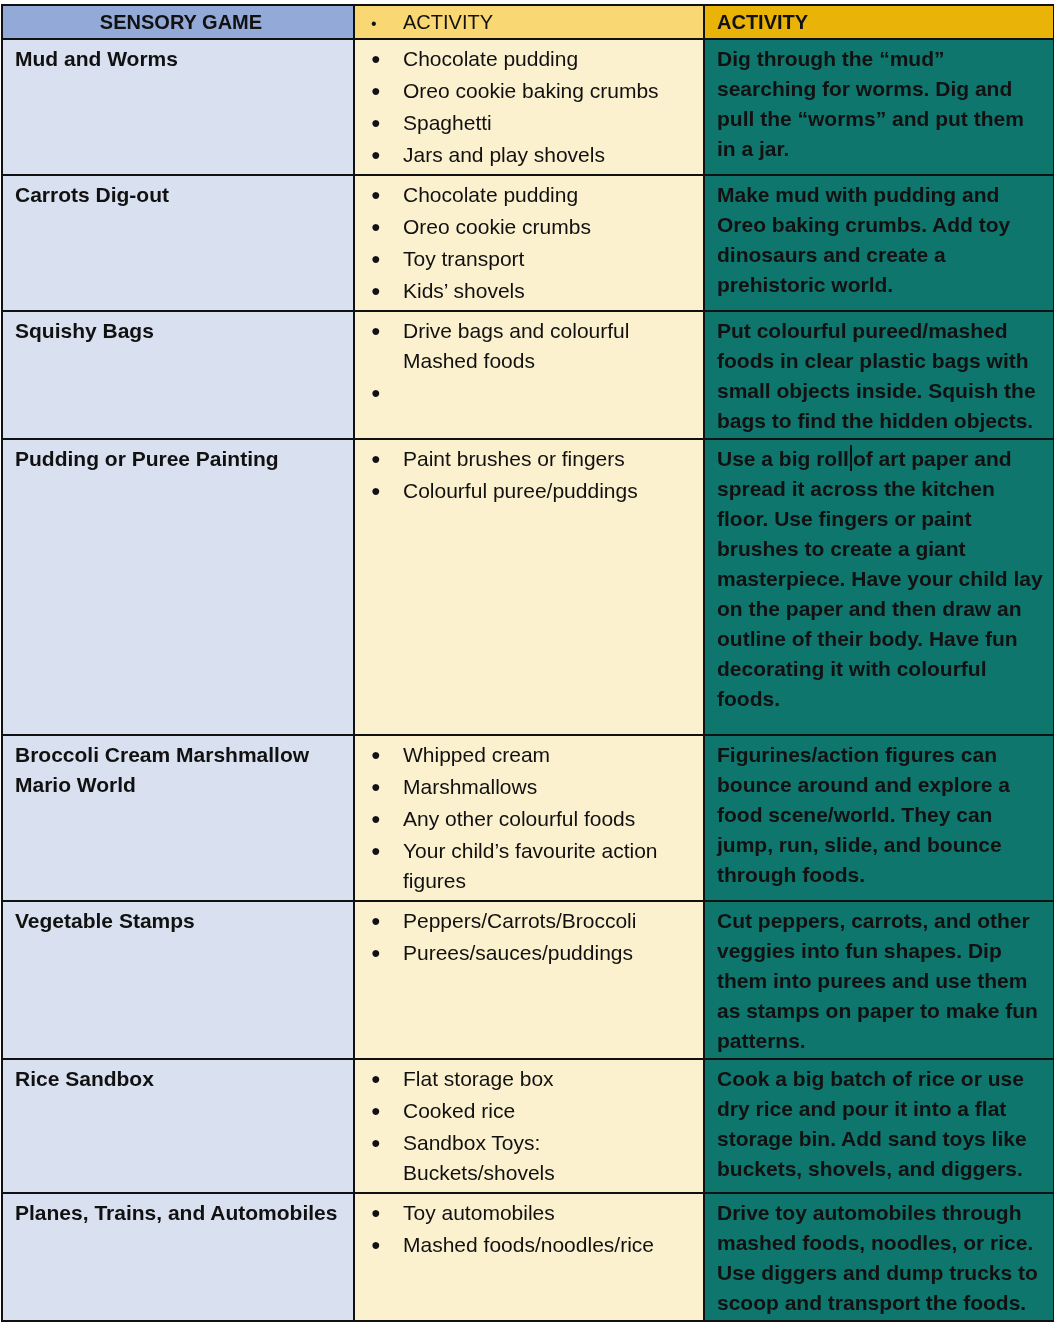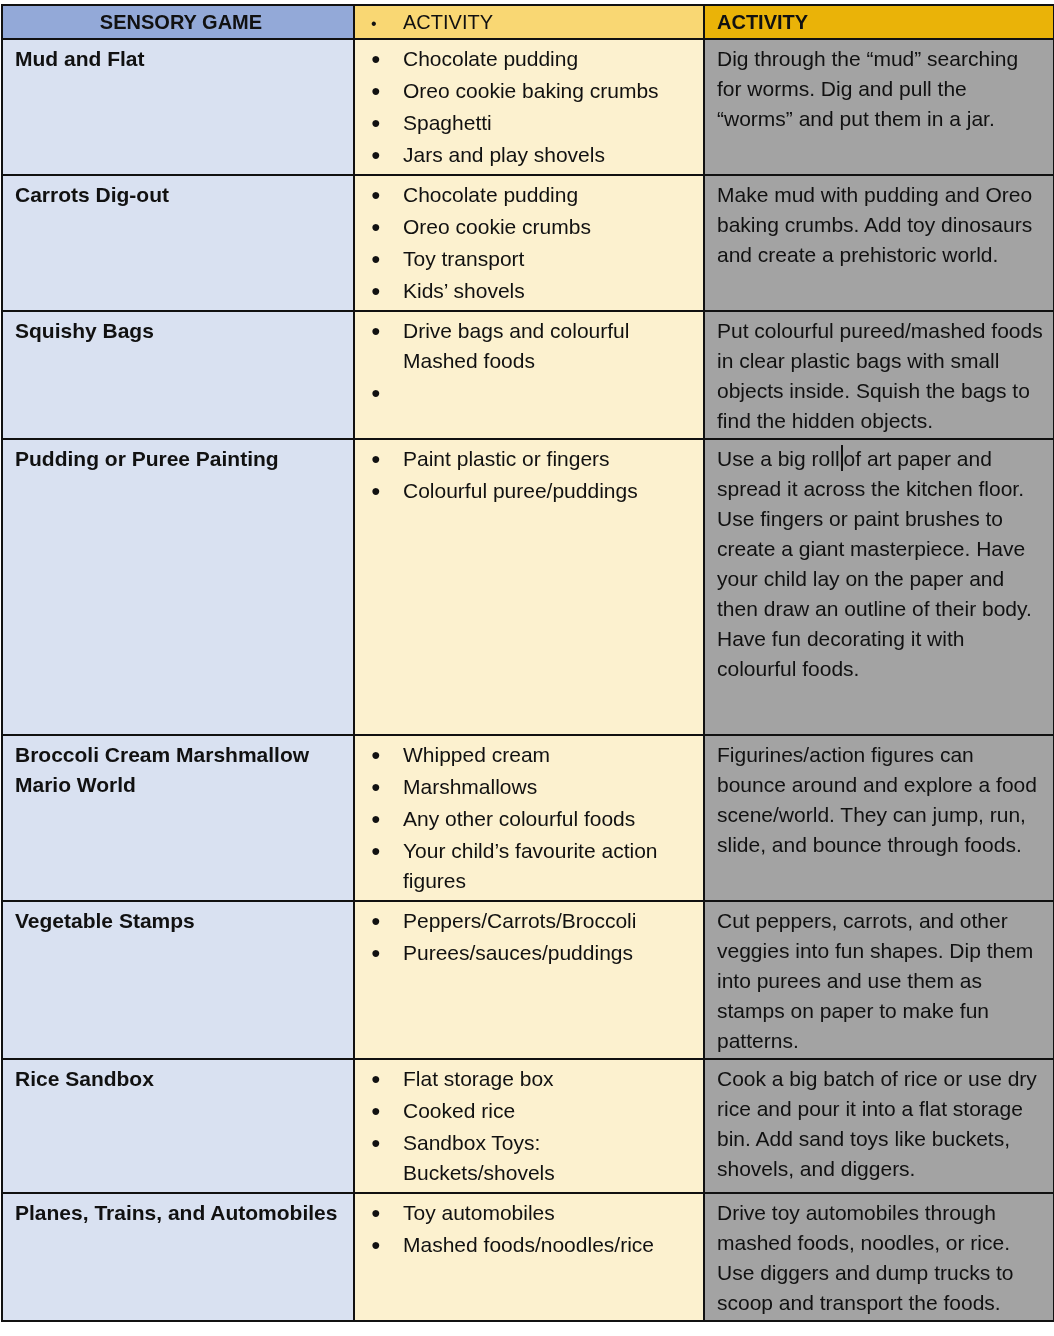--- a/index.html
+++ b/index.html
@@ -20,21 +20,21 @@
   }
   col.c1 { width: 352px; }
   col.c2 { width: 350px; }
   col.c3 { width: 350px; }
   th { font-weight: bold; font-size: 20px; line-height: 28px; padding-top: 2px !important; padding-bottom: 0 !important; }
   th.h-game { background: #93a9d8; text-align: center; }
   th.h-mat { background: #f9d773; text-align: left; font-weight: normal; }
   th.h-act { background: #eab308; text-align: left; }
   td.game { background: #d9e1f1; font-weight: bold; }
   td.mat { background: #fcf1cf; }
-  td.act { background: #a3a3a3; }
+  td.act { background: #0f766e; font-weight: bold; }
   ul { list-style: none; margin: 0; padding: 0; }
   li { position: relative; padding-left: 36px; min-height: 30px; margin-bottom: 2px; }
   li .bullet { position: absolute; left: 4px; top: 0; font-size: 16px; }
   .hdr-bullet { display: inline-block; width: 36px; font-size: 16px; padding-left: 4px; box-sizing: border-box; }
   .cursor { display: inline-block; width: 2px; height: 26px; background: #111; vertical-align: -5px; margin: 0 1px; }
 </style>
 </head>
 <body>
 
 <table class="sensory">
@@ -46,21 +46,21 @@
   <thead>
     <tr style="height:32px">
       <th class="h-game">SENSORY GAME</th>
       <th class="h-mat"><span class="hdr-bullet">•</span><span>ACTIVITY</span></th>
       <th class="h-act">ACTIVITY</th>
     </tr>
   </thead>
   <tbody>
 
     <tr style="height:128px">
-      <td class="game">Mud and Flat</td>
+      <td class="game">Mud and Worms</td>
       <td class="mat">
           <ul>
         <li><span class="bullet">●</span><span>Chocolate pudding</span></li>
         <li><span class="bullet">●</span><span>Oreo cookie baking crumbs</span></li>
         <li><span class="bullet">●</span><span>Spaghetti</span></li>
         <li><span class="bullet">●</span><span>Jars and play shovels</span></li>
       </ul>
         </td>
       <td class="act">Dig through the “mud” searching for worms. Dig and pull the “worms” and put them in a jar.</td>
     </tr>
@@ -87,21 +87,21 @@
         <li><span class="bullet">●</span><span></span></li>
       </ul>
         </td>
       <td class="act">Put colourful pureed/mashed foods in clear plastic bags with small objects inside. Squish the bags to find the hidden objects.</td>
     </tr>
 
     <tr style="height:296px">
       <td class="game">Pudding or Puree Painting</td>
       <td class="mat">
           <ul>
-        <li><span class="bullet">●</span><span>Paint plastic or fingers</span></li>
+        <li><span class="bullet">●</span><span>Paint brushes or fingers</span></li>
         <li><span class="bullet">●</span><span>Colourful puree/puddings</span></li>
       </ul>
         </td>
       <td class="act"><span>Use a big roll</span><span class="cursor"></span><span>of art paper and spread it across the kitchen floor. Use fingers or paint brushes to create a giant masterpiece. Have your child lay on the paper and then draw an outline of their body. Have fun decorating it with colourful foods.</span></td>
     </tr>
 
     <tr style="height:158px">
       <td class="game">Broccoli Cream Marshmallow Mario World</td>
       <td class="mat">
           <ul>

